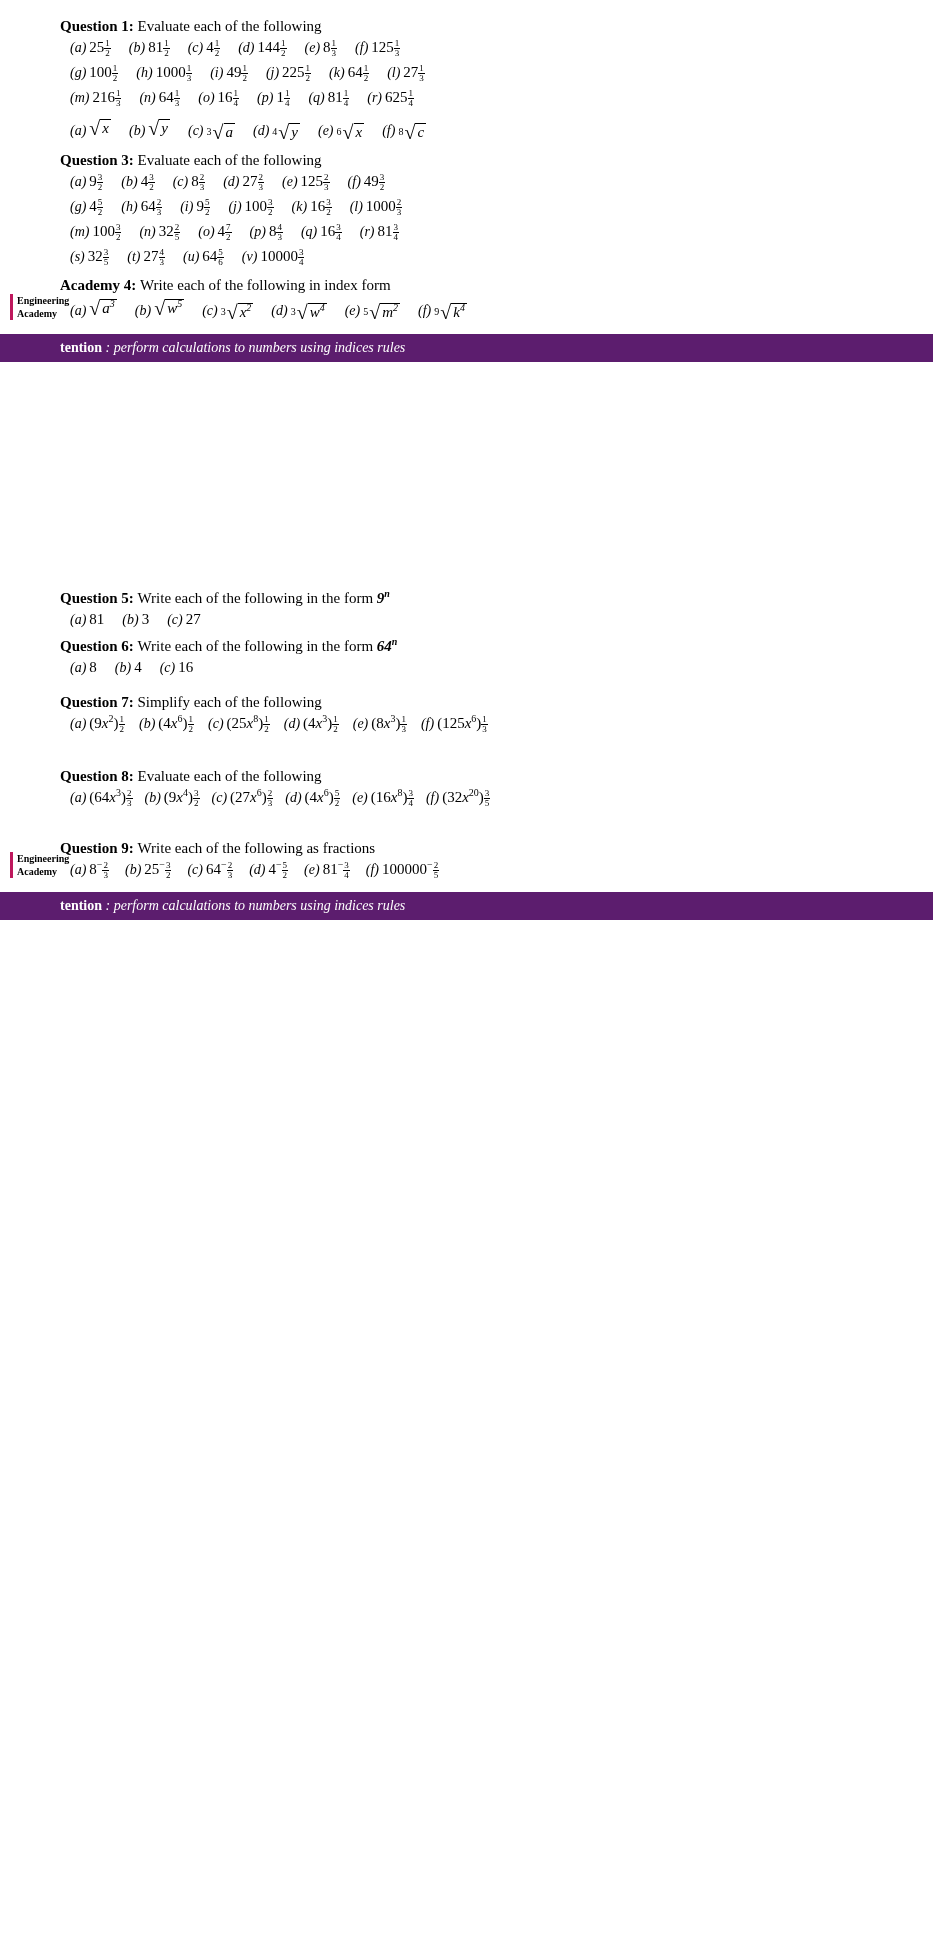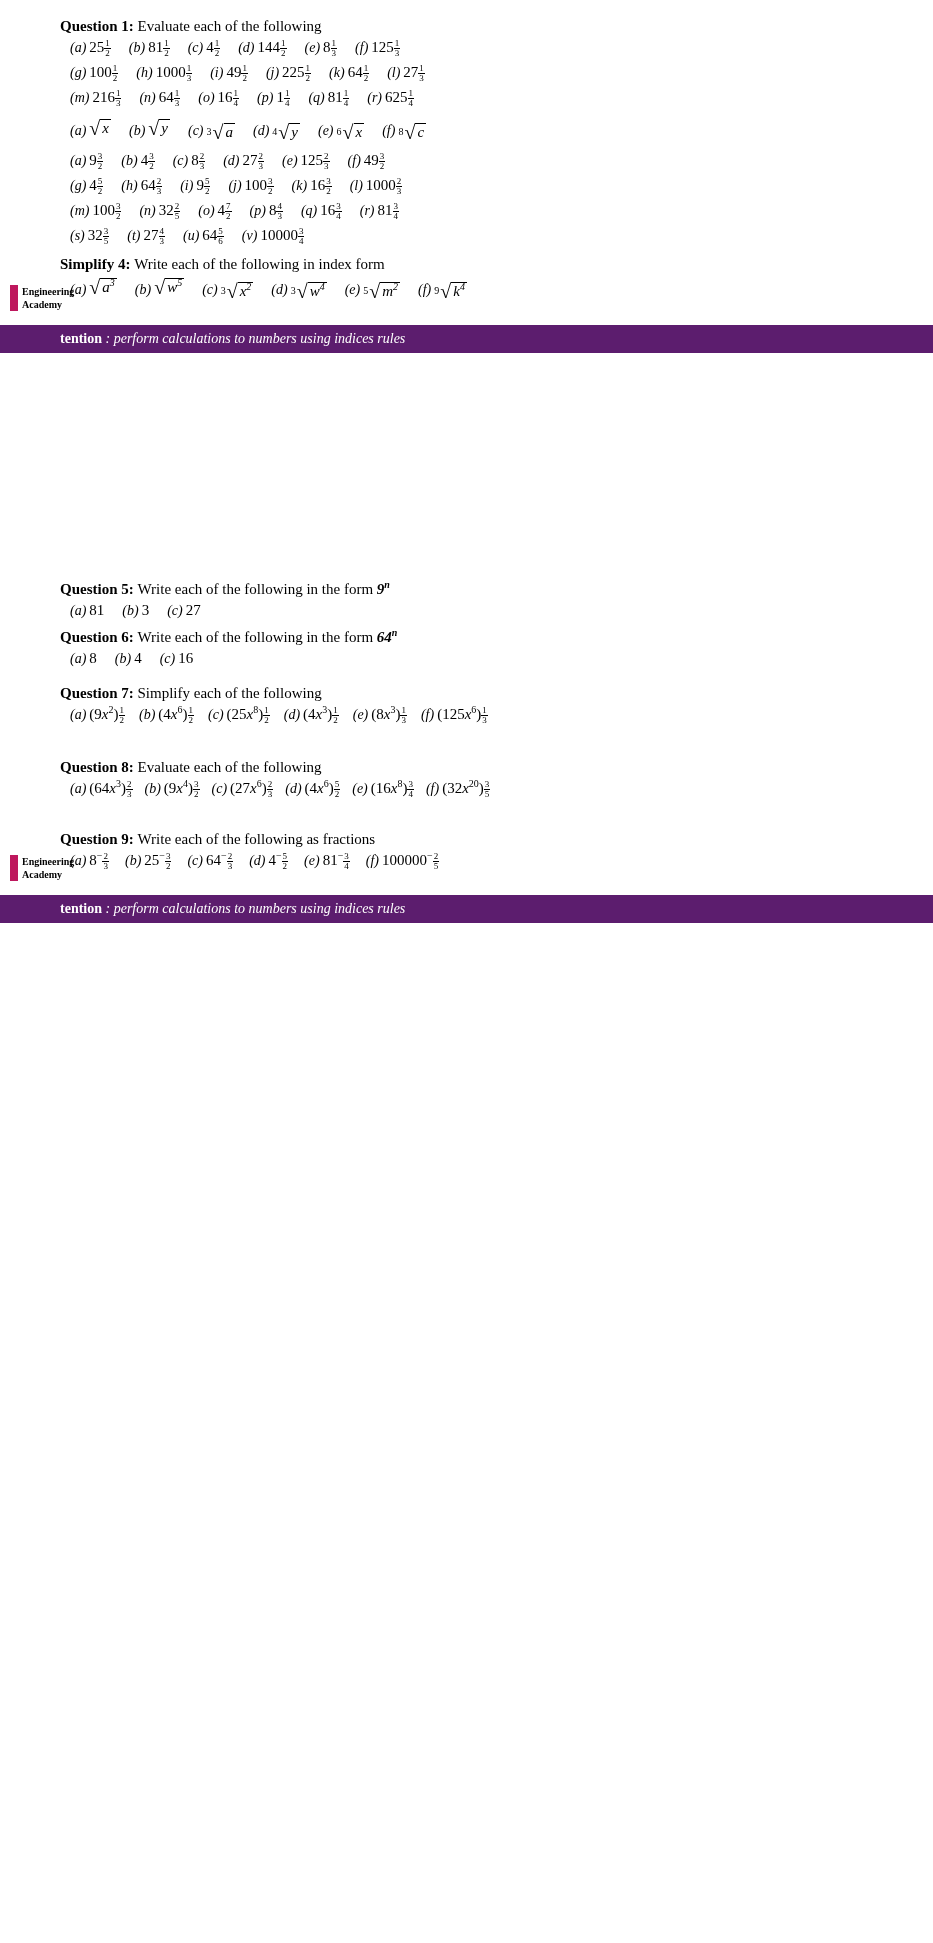--- a/index.html
+++ b/index.html
@@ -4,21 +4,21 @@
   <style>
     * { box-sizing: border-box; margin: 0; padding: 0; }
     body {
       font-family: "Times New Roman", Times, serif;
       background: #fff;
       width: 933px;
       font-size: 16px;
       color: #000;
     }
     .page-section {
-      padding: 18px 60px 14px 60px;
+      padding: 18px 60px 2px 60px;
       position: relative;
       font-family: Liberation Serif, serif;
     }
     .question-block {
       margin-bottom: 10px;
     }
     .question-title {
       font-weight: bold;
       margin-bottom: 4px;
       font-size: 15px;
@@ -82,21 +82,21 @@
       font-style: italic;
     }
     .divider-bar .attention-word {
       font-weight: bold;
       font-style: normal;
     }
     .logo-block {
       position: absolute;
       left: 10px;
       bottom: 14px;
-      border-left: 8px solid #be185d;
+      border-left: 3px solid #be185d;
       padding-left: 4px;
       font-size: 10px;
       font-weight: bold;
       color: #000;
       line-height: 1.3;
     }
     .gap-section {
       height: 210px;
       background: #fff;
     }
@@ -310,20 +310,24 @@
         <span class="radical">
             <span class="index">8</span>
             <span class="sign">√</span>
             <span class="radicand math-italic">c</span>
           </span>
       </span>
     </div>
   </div>
 
   <div class="question-block">
+    <div class="question-title">
+      <span class="q-label">Question 3:</span>
+      <span class="q-text"> Evaluate each of the following</span>
+    </div>
     <div class="items-row">
       <span class="item">
         <span class="label">(a)</span>
         <span>9<span class="sup-frac">
               <span class="num">3</span>
               <span class="den">2</span>
             </span></span>
       </span>
       <span class="item">
         <span class="label">(b)</span>
@@ -476,21 +480,21 @@
         <span>10000<span class="sup-frac">
               <span class="num">3</span>
               <span class="den">4</span>
             </span></span>
       </span>
     </div>
   </div>
 
   <div class="question-block">
     <div class="question-title">
-      <span class="q-label">Simplify 4:</span>
+      <span class="q-label">Academy 4:</span>
       <span class="q-text"> Write each of the following in index form</span>
     </div>
     <div class="items-row">
       <span class="item">
         <span class="label">(a)</span>
         <span class="radical">
             <span class="sign">√</span>
             <span class="radicand"><span class="math-italic">a</span><sup>3</sup></span>
           </span>
       </span>

